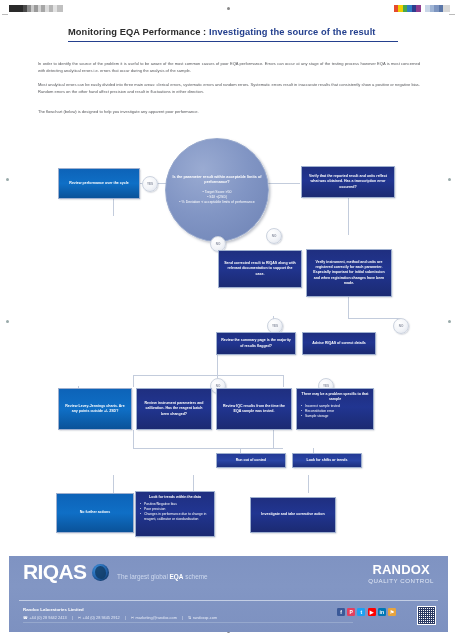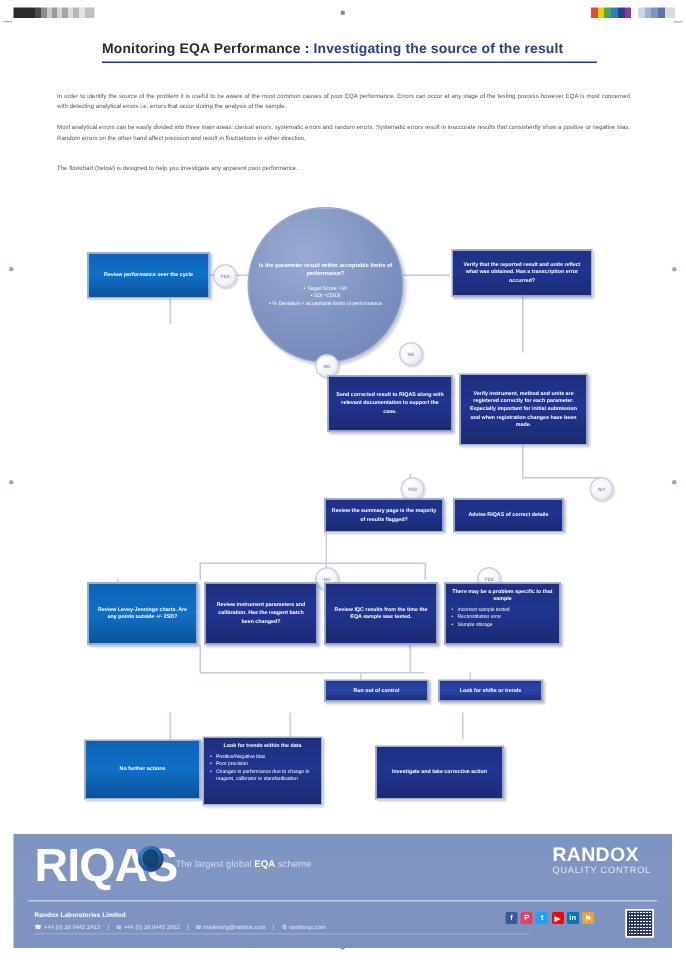--- a/index.html
+++ b/index.html
@@ -67,30 +67,30 @@
     display:flex;align-items:center;justify-content:center;
     font-size:3.1px;color:#8d93a3;font-weight:bold;}
 
   .ln{position:absolute;background:#c3ccdc;}
   .lnh{height:.8px;} .lnv{width:.8px;}
 
   
   .footer{position:absolute;left:9px;top:556px;width:439px;height:76px;
     background:linear-gradient(180deg,#7f93c2 0%,#8296c4 40%,#7d91c0 100%);}
   .foot-top{position:relative;height:42px;}
-  .riqas{position:absolute;left:14px;top:5px;font-size:31px;font-weight:bold;color:#ffffff;
+  .riqas{position:absolute;left:14px;top:5px;font-size:21px;font-weight:bold;color:#ffffff;
     letter-spacing:-.6px;line-height:1;}
   .globe{position:absolute;left:83px;top:8px;width:17px;height:17px;border-radius:50%;
     background:radial-gradient(circle at 34% 30%,#3f8fd8 0%,#1f5ea8 60%,#14406f 100%);
     box-shadow:inset -1px -1px 2px rgba(0,0,0,.25);overflow:hidden;}
   .globe:after{content:"";position:absolute;left:3px;top:2px;width:11px;height:13px;
     background:#123c66;border-radius:48% 52% 44% 56%;opacity:.85;}
   .tagline{position:absolute;left:108px;top:17px;font-size:6.4px;color:#ced9ee;font-weight:normal;}
   .tagline b{color:#ffffff;font-weight:bold;}
-  .randox{position:absolute;right:14px;top:7px;text-align:left;color:#ffffff;}
+  .randox{position:absolute;right:14px;top:7px;text-align:center;color:#ffffff;}
   .randox .r1{font-size:13px;font-weight:bold;letter-spacing:.2px;line-height:1;}
   .randox .r2{font-size:6.1px;letter-spacing:.55px;color:#e3e9f6;margin-top:1px;}
   .foot-div{position:absolute;left:10px;top:44px;width:419px;height:.8px;background:#c3cee4;}
   .foot-bot{position:absolute;left:14px;top:51px;color:#ffffff;}
   .foot-bot .co{font-size:4.3px;font-weight:bold;letter-spacing:.05px;}
   .foot-bot .cl{font-size:3.9px;color:#e6ebf7;margin-top:2.5px;display:flex;gap:5px;align-items:center;}
   .foot-bot .cl .it{display:flex;align-items:center;gap:1.6px;}
   .gly{font-size:3.8px;color:#ffffff;}
   .foot-rule{position:absolute;left:14px;top:66px;width:330px;height:.5px;background:#96a8cd;}
   .social{position:absolute;right:52px;top:52px;display:flex;gap:2.2px;}

